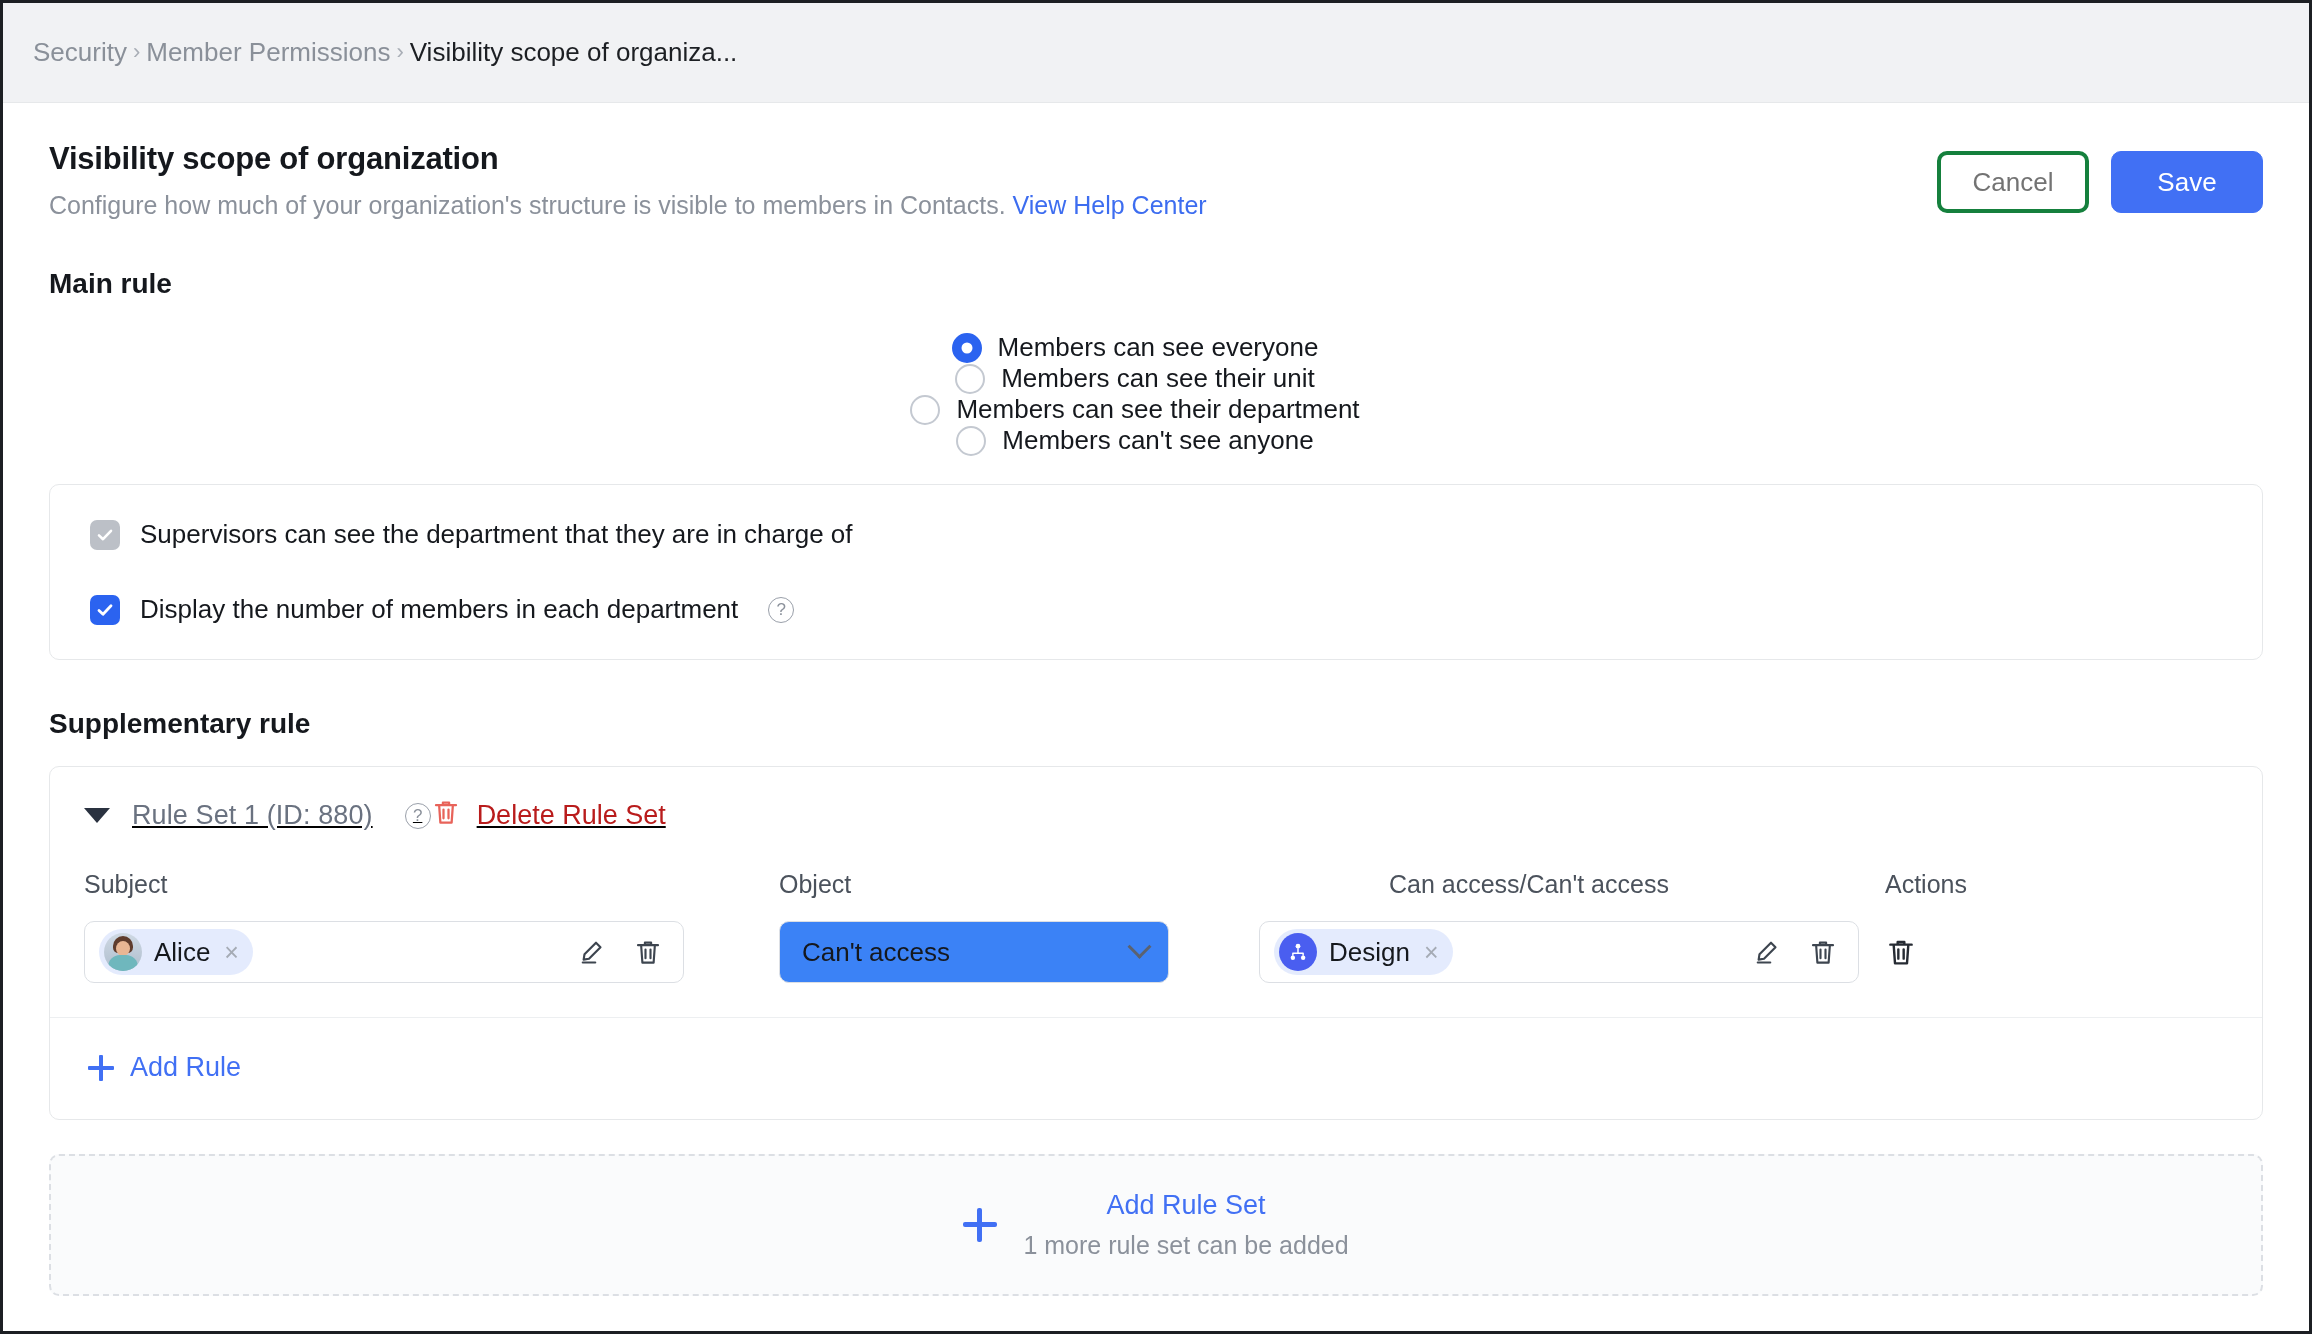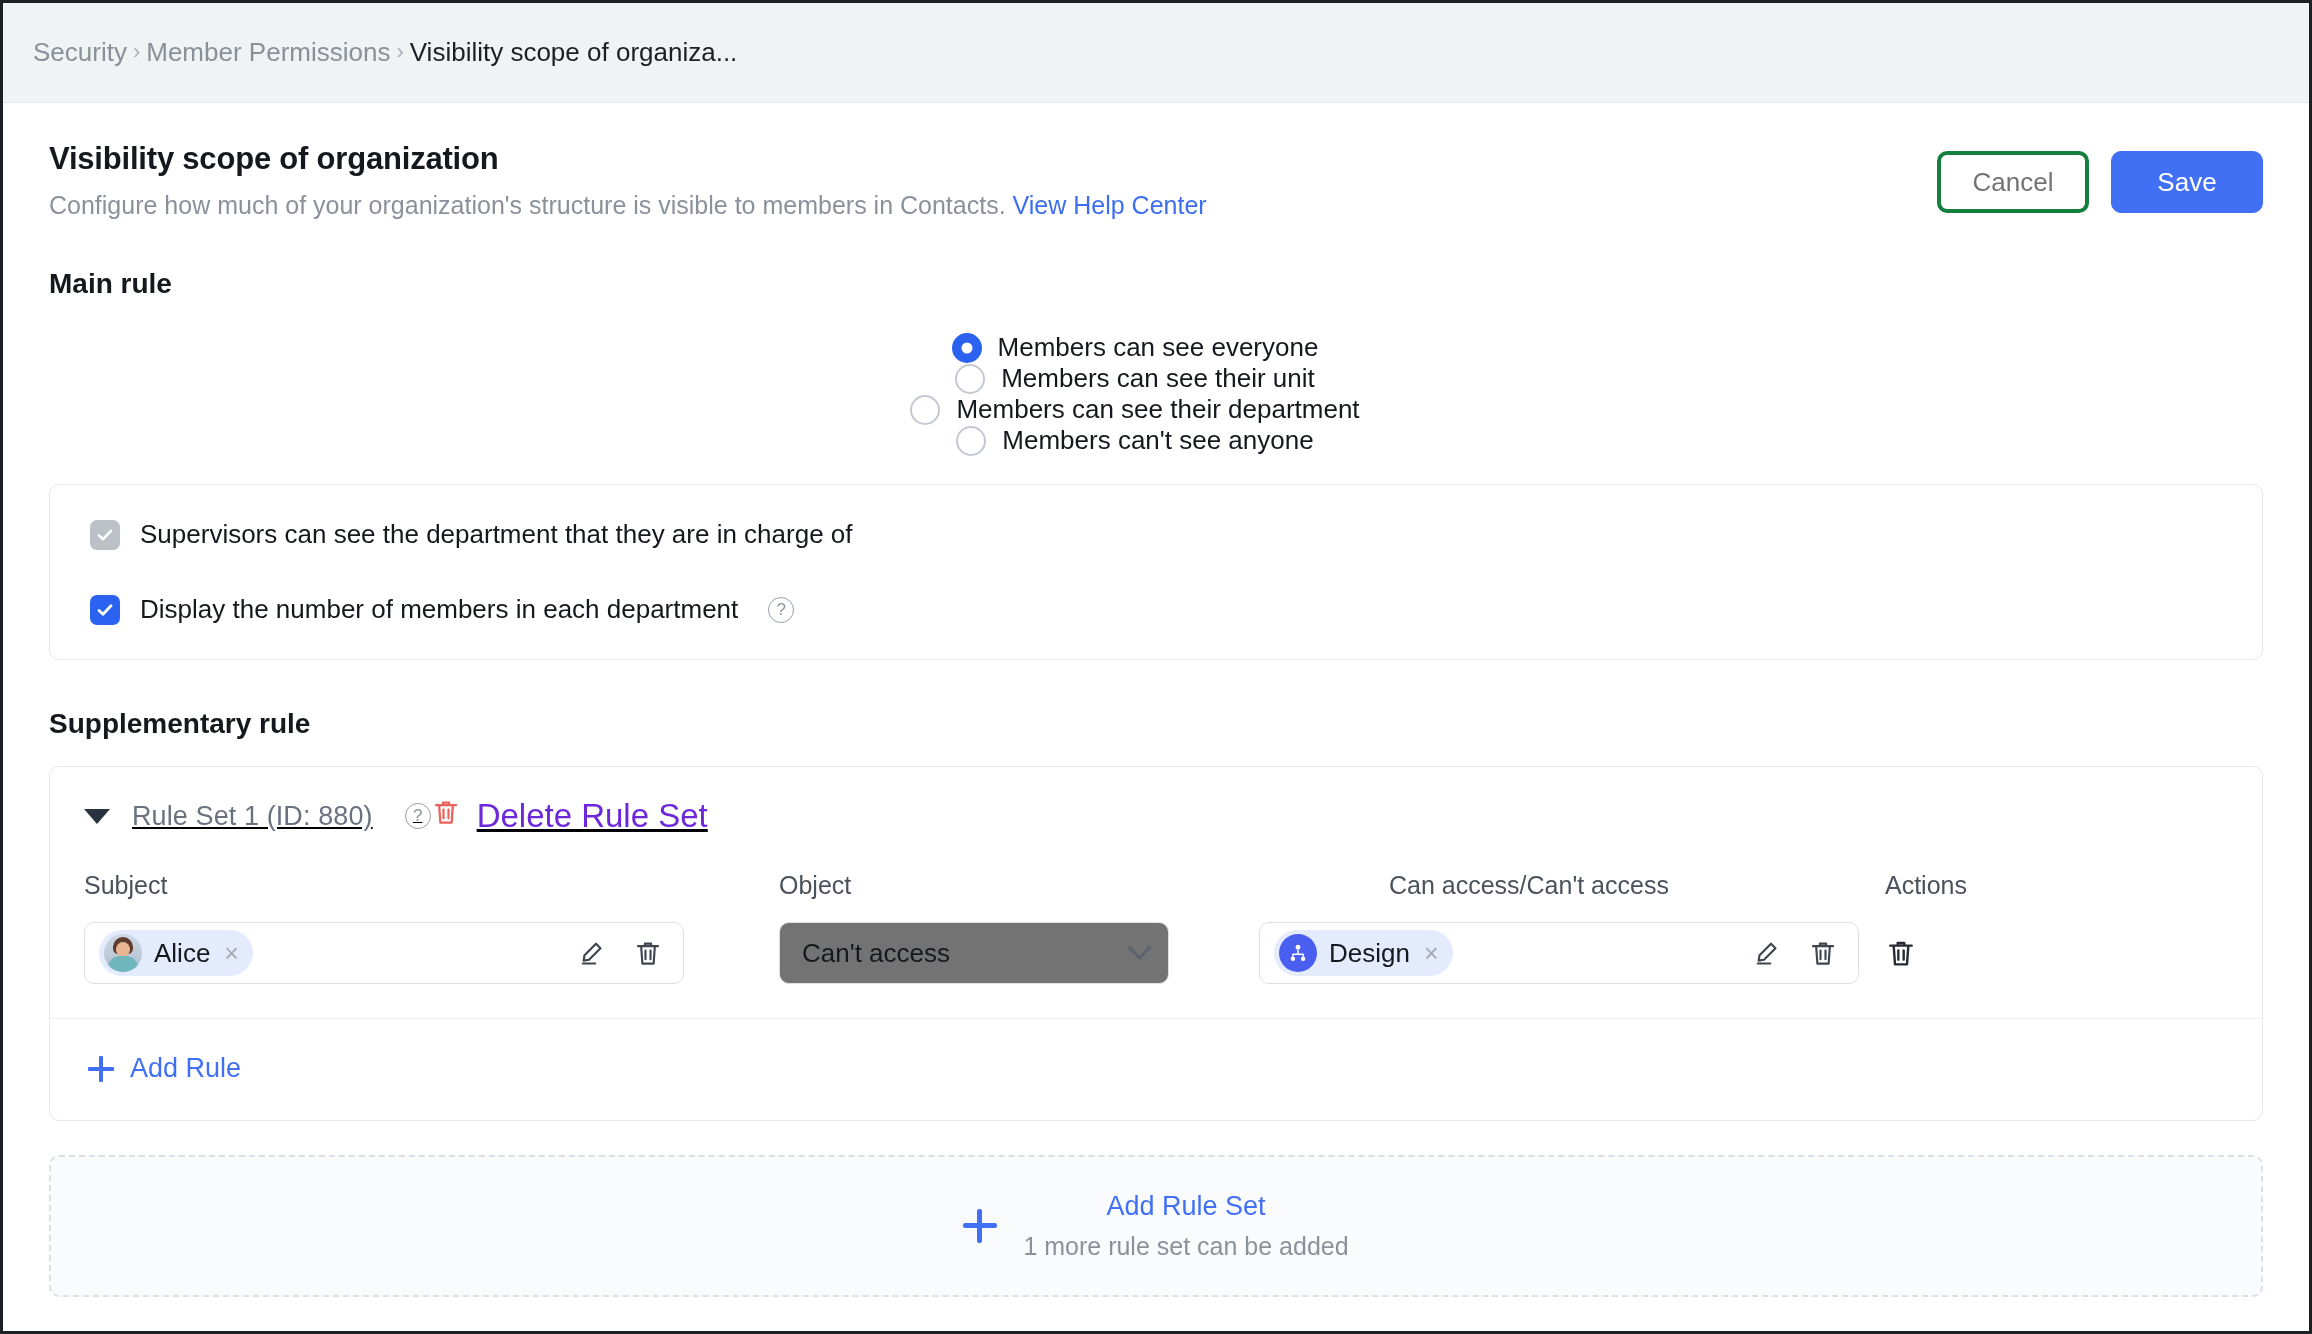--- a/index.html
+++ b/index.html
@@ -196,22 +196,22 @@
   }
   .ruleset-title {
     font-size: 27px;
     color: #6a7280;
     letter-spacing: 0.1px;
   }
   .delete-ruleset {
     display: flex;
     align-items: center;
     gap: 16px;
-    color: #6d28d9;
-    font-size: 33px;
+    color: #b91c1c;
+    font-size: 27px;
     cursor: pointer;
   }
 
   
   .rule-cols {
     display: flex;
     align-items: center;
     padding: 30px 38px 0 34px;
   }
   .col-head {
@@ -306,21 +306,21 @@
     height: 62px;
     border: 1px solid #dcdfe4;
     border-radius: 10px;
     display: flex;
     align-items: center;
     justify-content: space-between;
     padding: 0 20px 0 22px;
     font-size: 26px;
     color: #15181d;
     cursor: pointer;
-    background: #737373;
+    background: #3b82f6;
   }
   .chev {
     width: 17px; height: 17px;
     border-right: 3px solid #5b6270;
     border-bottom: 3px solid #5b6270;
     transform: rotate(45deg) translate(-4px,-4px);
     flex: none;
   }
   .row-action { flex: 1; display: flex; align-items: center; padding-left: 16px; }
 

